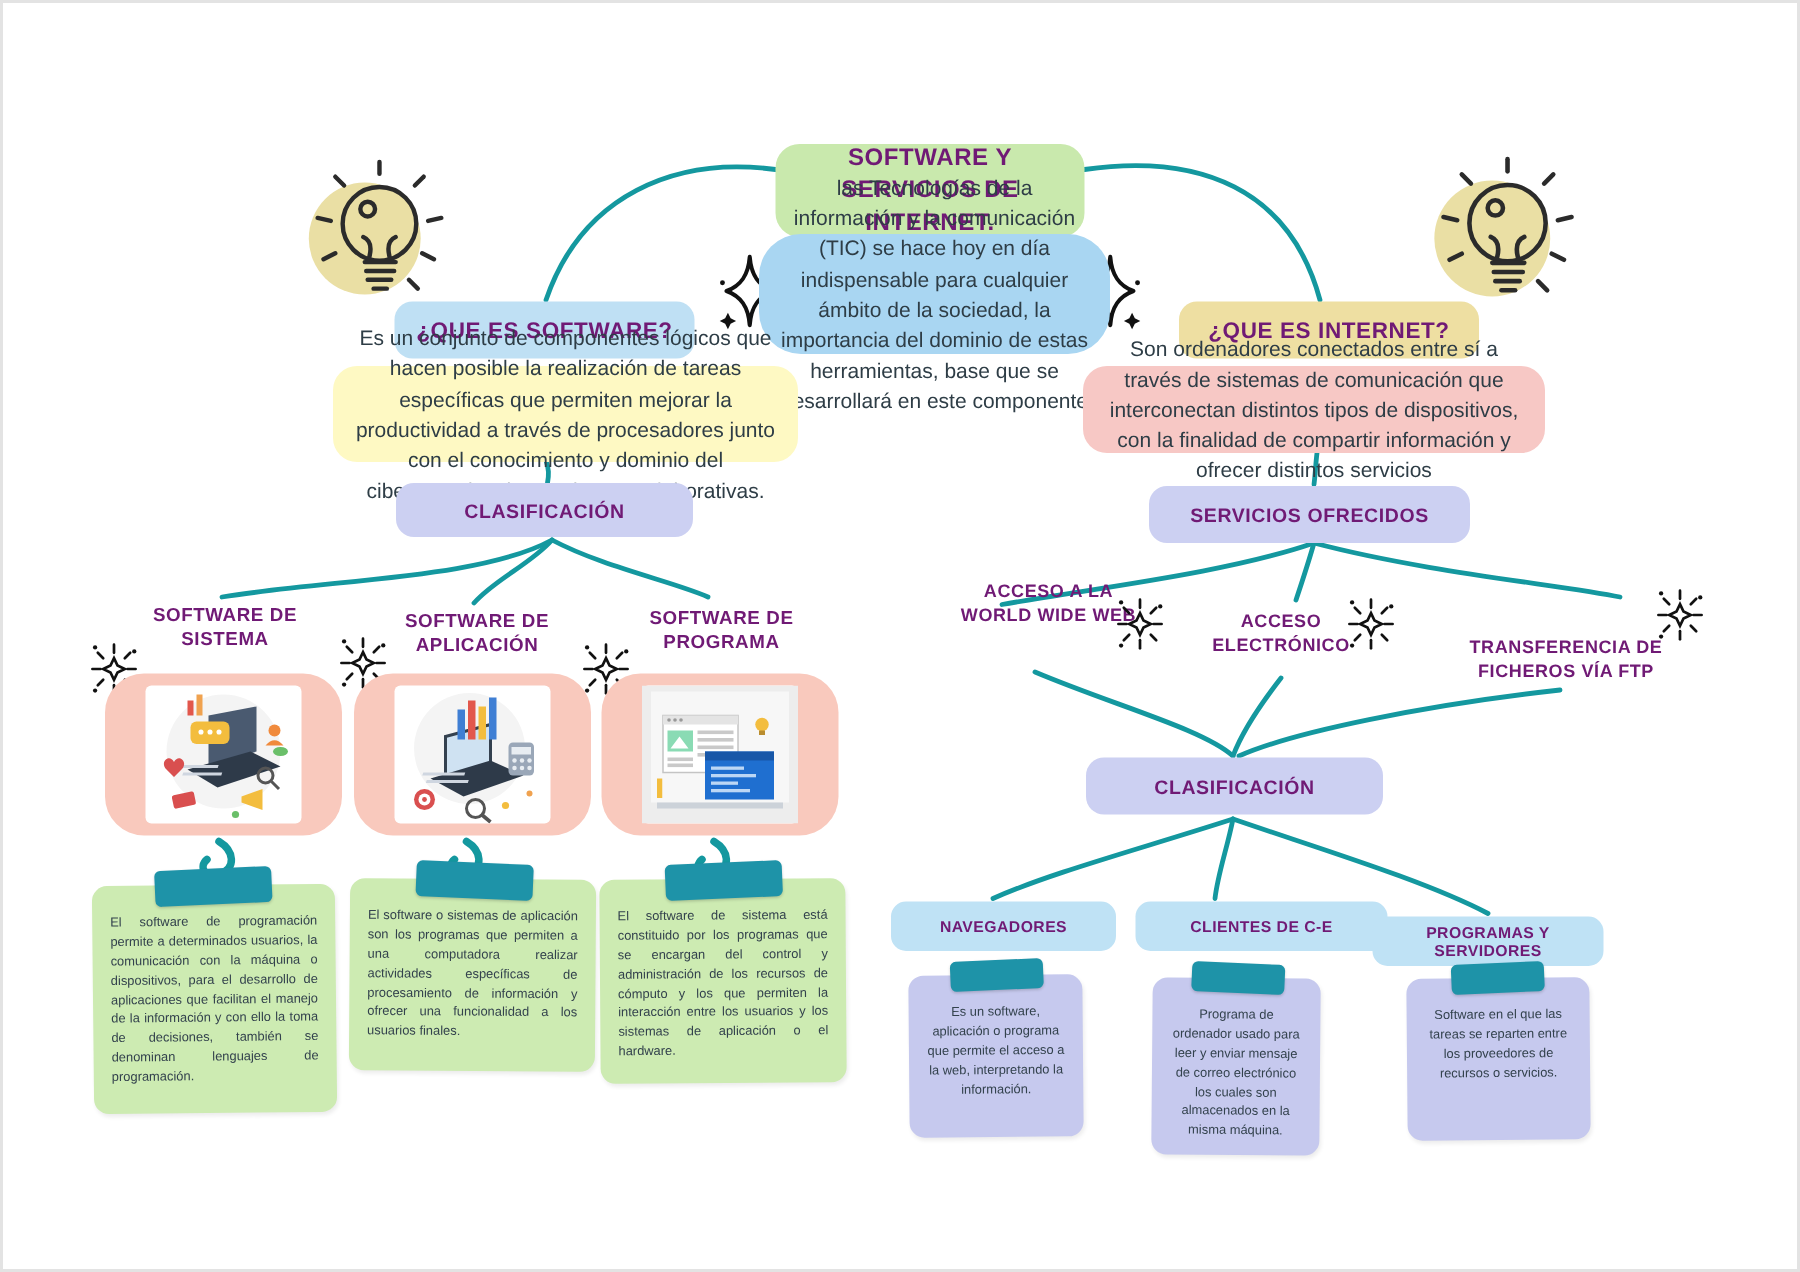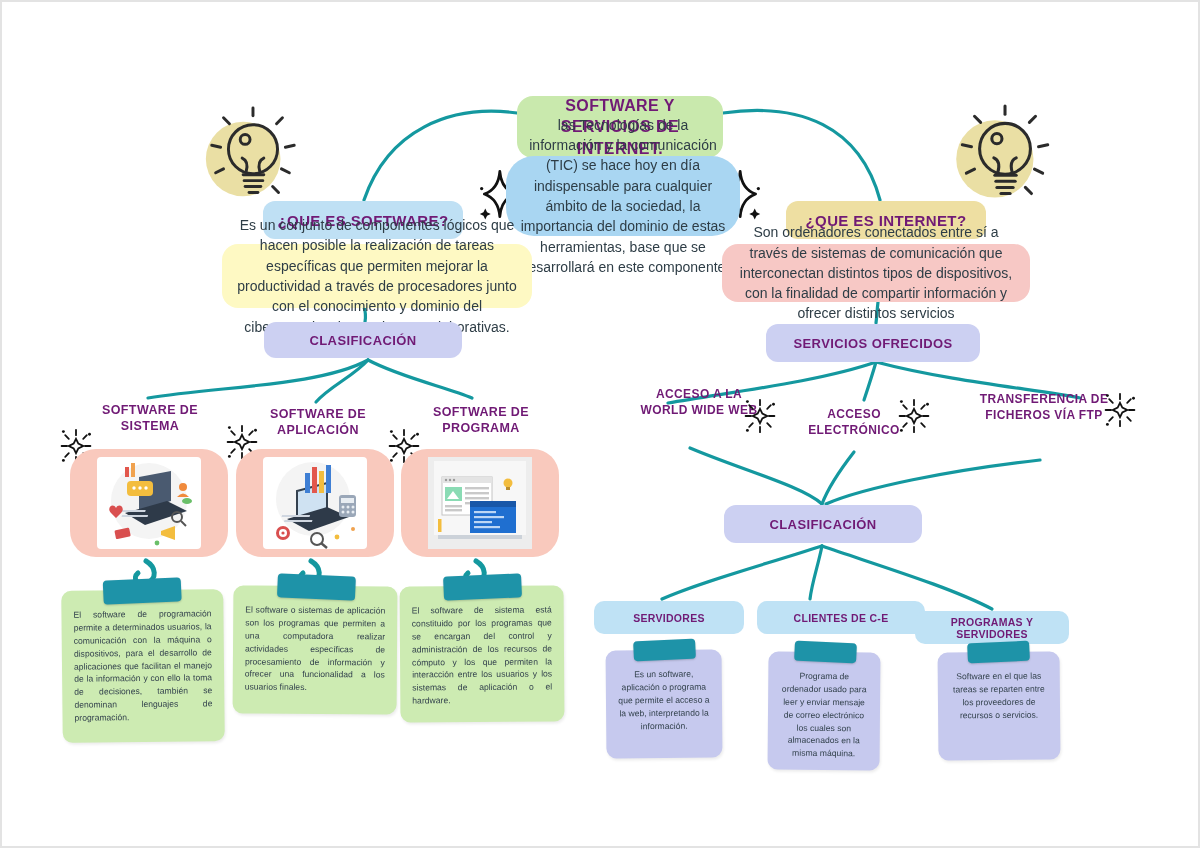--- a/index.html
+++ b/index.html
@@ -280,33 +280,33 @@
 </div>
 <svg class="abs" style="left:742px;top:398px" width="36" height="36">
     <use href="#sym-starburst"></use>
   </svg>
 <div class="abs lbl svc" style="left:800px;top:404px;width:108px;height:38px;">
   <span>ACCESO ELECTRÓNICO</span>
 </div>
 <svg class="abs" style="left:896px;top:398px" width="36" height="36">
     <use href="#sym-starburst"></use>
   </svg>
-<div class="abs lbl svc" style="left:978px;top:380px;width:132px;height:56px;">
+<div class="abs lbl svc" style="left:978px;top:412px;width:132px;height:56px;">
   <span>TRANSFERENCIA DE FICHEROS VÍA FTP</span>
 </div>
 <svg class="abs" style="left:1102px;top:392px" width="36" height="36">
     <use href="#sym-starburst"></use>
   </svg>
 
 <div class="abs lbl sub" style="left:724px;top:505px;width:198px;height:38px;background:#ccd0f2;border-radius:12px;">
   <span>CLASIFICACIÓN</span>
 </div>
 
 <div class="abs lbl cat" style="left:594px;top:601px;width:150px;height:33px;background:#bfe2f5;border-radius:10px;">
-  <span>SERVIDORES</span>
+  <span>NAVEGADORES</span>
 </div>
 <div class="abs lbl cat" style="left:757px;top:601px;width:168px;height:33px;background:#bfe2f5;border-radius:10px;">
   <span>CLIENTES DE C-E</span>
 </div>
 <div class="abs lbl cat" style="left:915px;top:611px;width:154px;height:33px;background:#bfe2f5;border-radius:10px;">
   <span>PROGRAMAS Y SERVIDORES</span>
 </div>
 
 <div class="abs note center" style="left:606px;top:650px;width:116px;height:108px;background:#c6c9ee;transform:rotate(-.5deg);">
   <span>Es un software, aplicación o programa que permite el acceso a la web, interpretando la información.</span>

